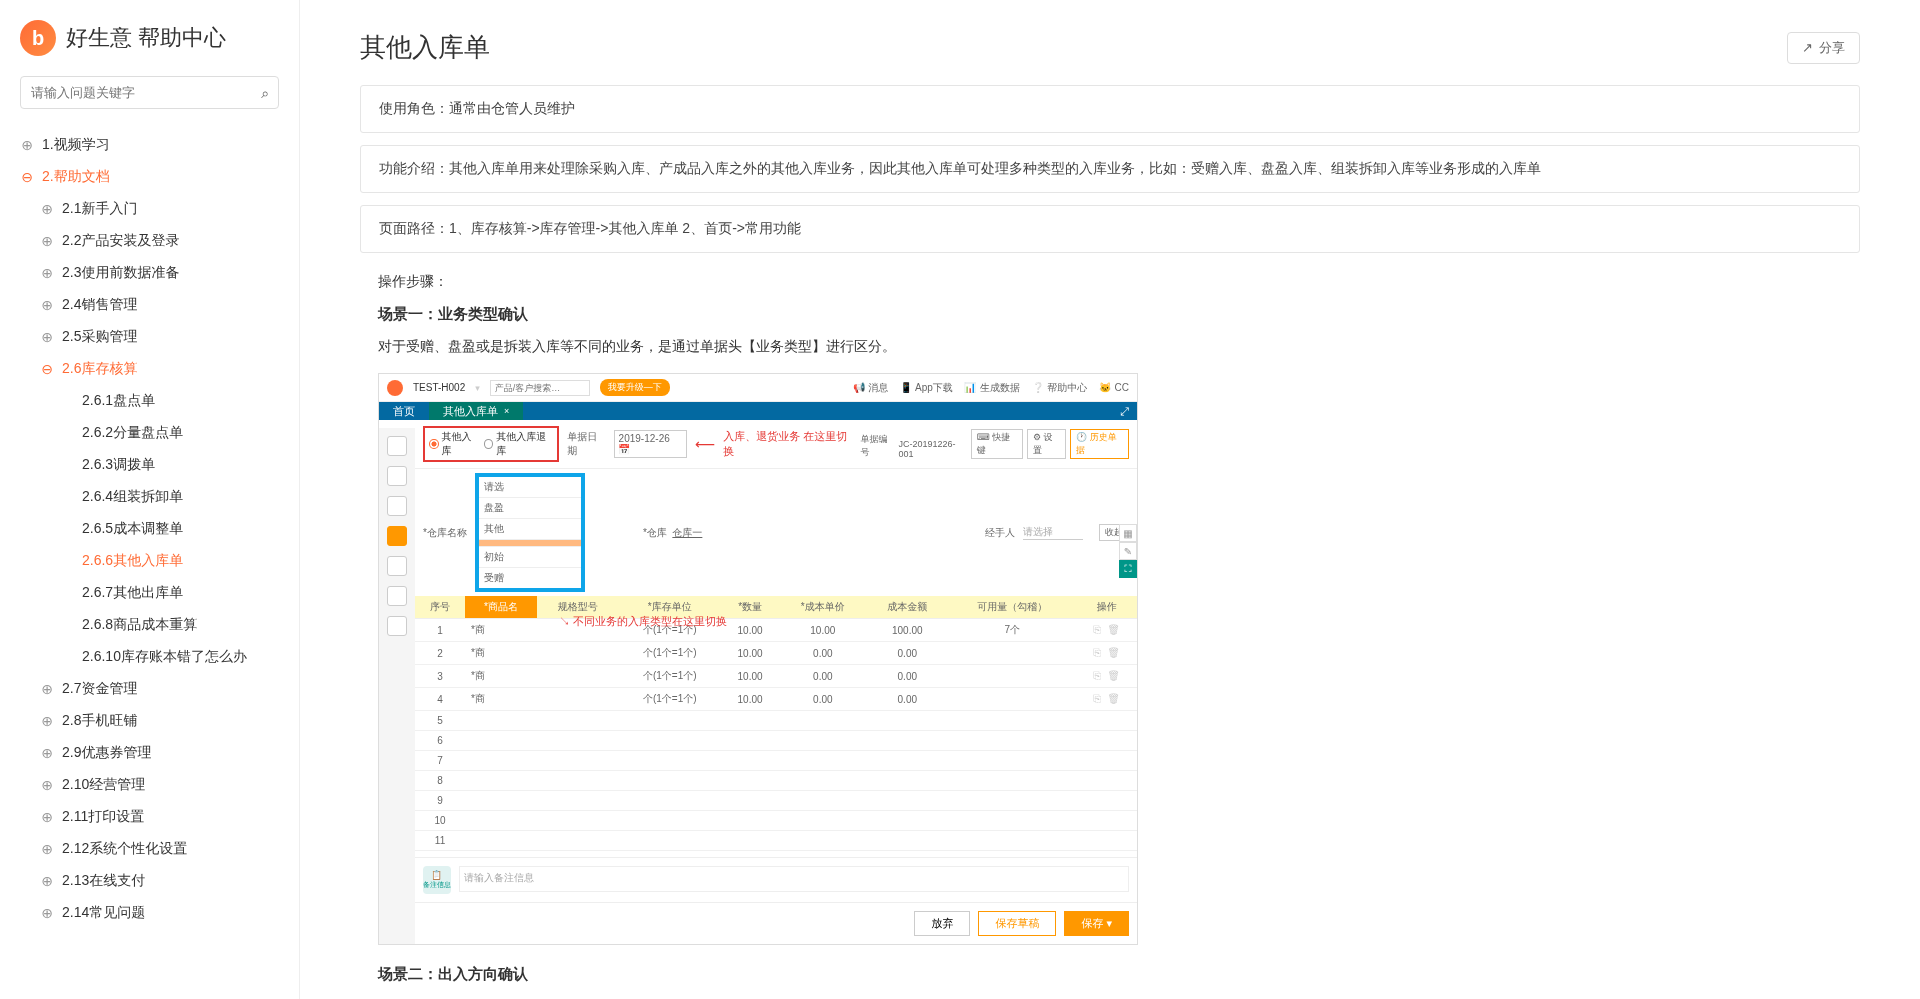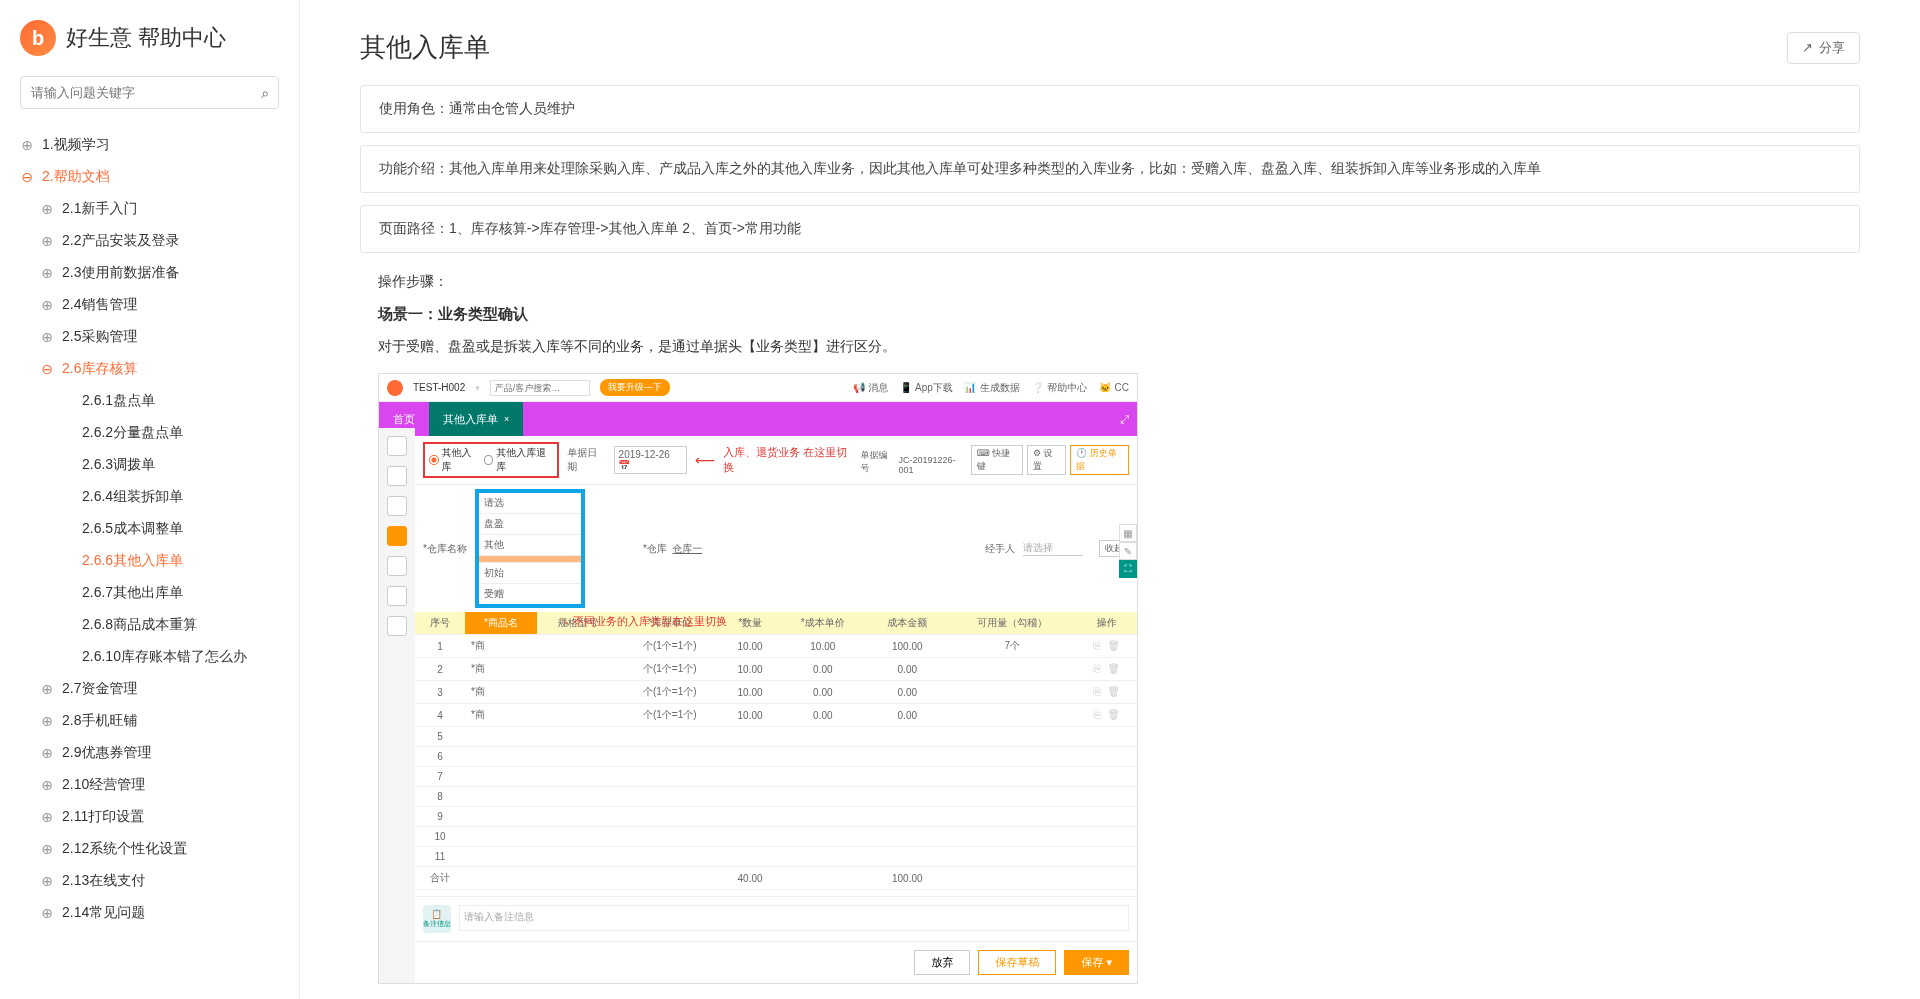--- a/index.html
+++ b/index.html
@@ -26,21 +26,21 @@
 .info-box { border: 1px solid #e5e5e5; padding: 14px 18px; margin-bottom: 12px; font-size: 14px; color: #444; border-radius: 3px; }
 .info-box .label { font-weight: 500; }
 .content-section { margin-top: 20px; padding: 0 18px; }
 .steps-label { font-size: 14px; margin-bottom: 12px; }
 .scene-title { font-weight: bold; font-size: 15px; margin: 14px 0 10px; }
 .scene-text { font-size: 14px; line-height: 1.8; margin-bottom: 10px; }
 .mock-app { border: 1px solid #ddd; margin: 14px 0 20px; background: #fff; width: 760px; position: relative; font-size: 11px; }
 .mock-topbar { display: flex; align-items: center; height: 28px; background: #fff; border-bottom: 1px solid #eee; padding: 0 8px; gap: 10px; }
 .mock-logo { width: 16px; height: 16px; background: #ff6b35; border-radius: 50%; }
 .mock-topright { margin-left: auto; display: flex; gap: 12px; color: #666; font-size: 10px; align-items: center;}
-.mock-tabs { display: flex; background: #d946ef; color: #fff; height: 34px; align-items: stretch; }
+.mock-tabs { display: flex; background: #0369a1; color: #fff; height: 18px; align-items: stretch; }
 .mock-tab { padding: 0 14px; display: flex; align-items: center; font-size: 11px; }
 .mock-tab.active { background: #00796b; }
 .mock-tab .x { margin-left: 6px; font-size: 9px; }
 .mock-toolbar { display: flex; padding: 6px 8px; border-bottom: 1px solid #eee; align-items: center; gap: 8px; }
 .red-box { border: 2px solid #e53935; padding: 2px 4px; display: flex; gap: 4px; align-items: center; }
 .radio-opt { display: flex; align-items: center; gap: 3px; font-size: 10px; }
 .radio-dot { width: 10px; height: 10px; border: 1px solid #999; border-radius: 50%; display: inline-block; }
 .radio-dot.checked { border-color: #ff6b35; background: radial-gradient(circle,#ff6b35 40%,transparent 50%); }
 .date-input { border: 1px solid #ccc; padding: 2px 4px; font-size: 10px; color: #666; }
 .red-arrow { color: #e53935; font-size: 14px; }
@@ -393,31 +393,20 @@
                   <td colspan="8"></td>
                 </tr>
               <tr>
                   <td>10</td>
                   <td colspan="8"></td>
                 </tr>
               <tr>
                   <td>11</td>
                   <td colspan="8"></td>
                 </tr>
-              <tr>
-                  <td>合计</td>
-                  <td></td>
-                  <td></td>
-                  <td></td>
-                  <td>40.00</td>
-                  <td></td>
-                  <td>100.00</td>
-                  <td></td>
-                  <td></td>
-                </tr>
             </tbody>
           </table>
 
           <div class="side-icons">
             <div class="side-icon">▦</div>
             <div class="side-icon">✎</div>
             <div class="side-icon teal">⛶</div>
           </div>
 
           <div class="remark-row">

